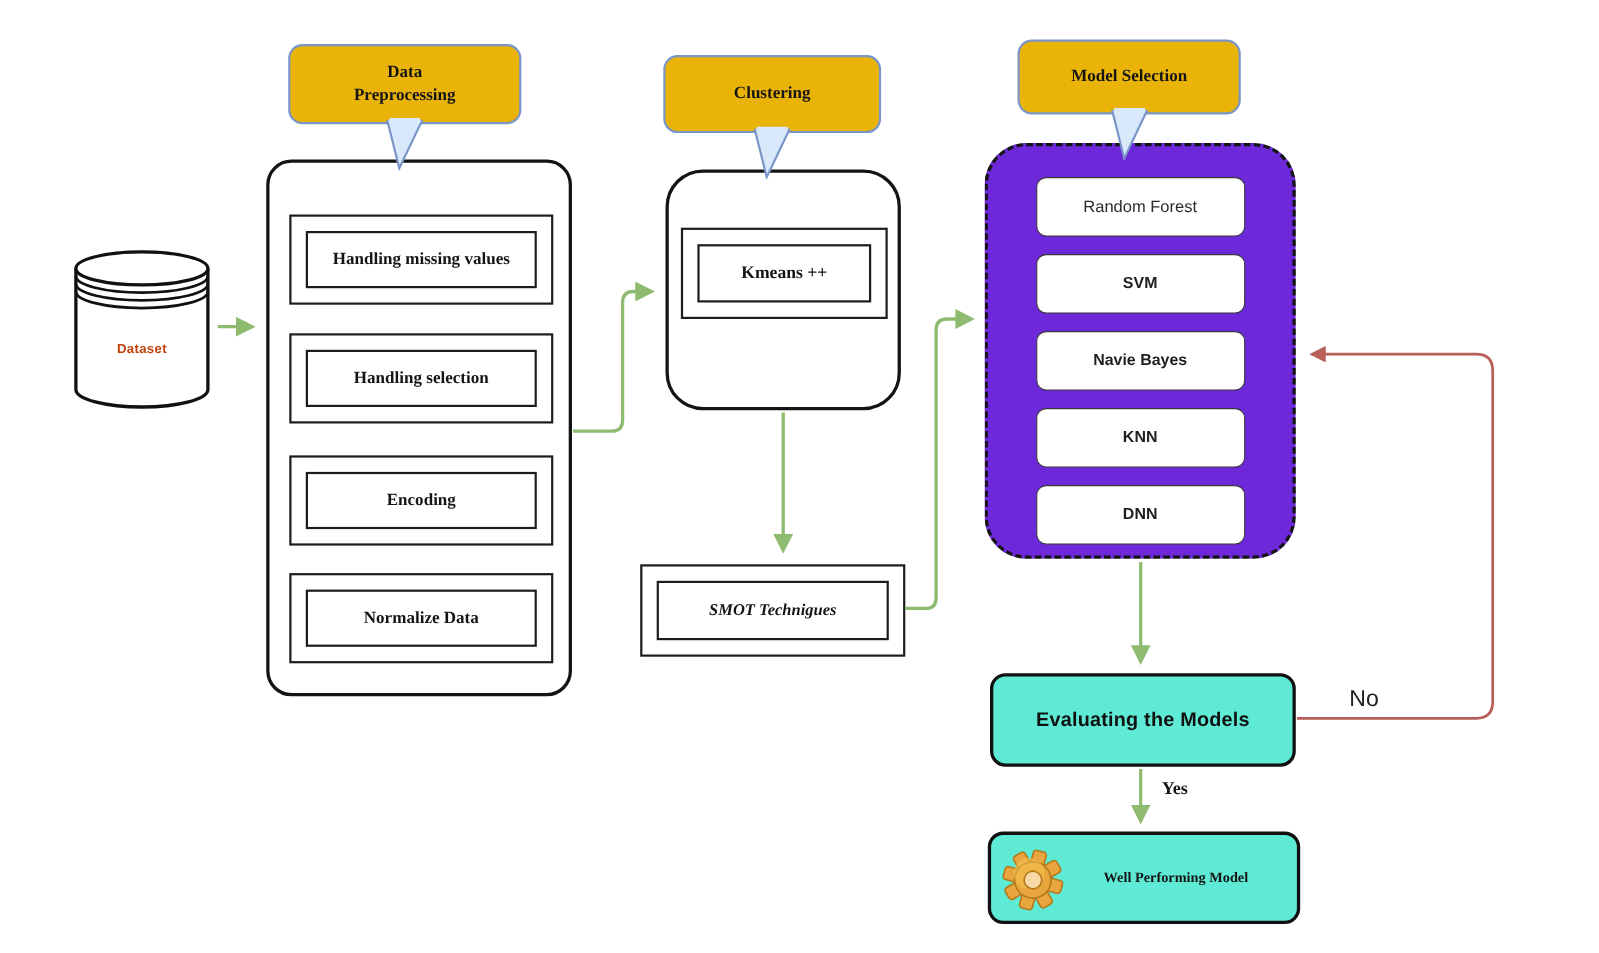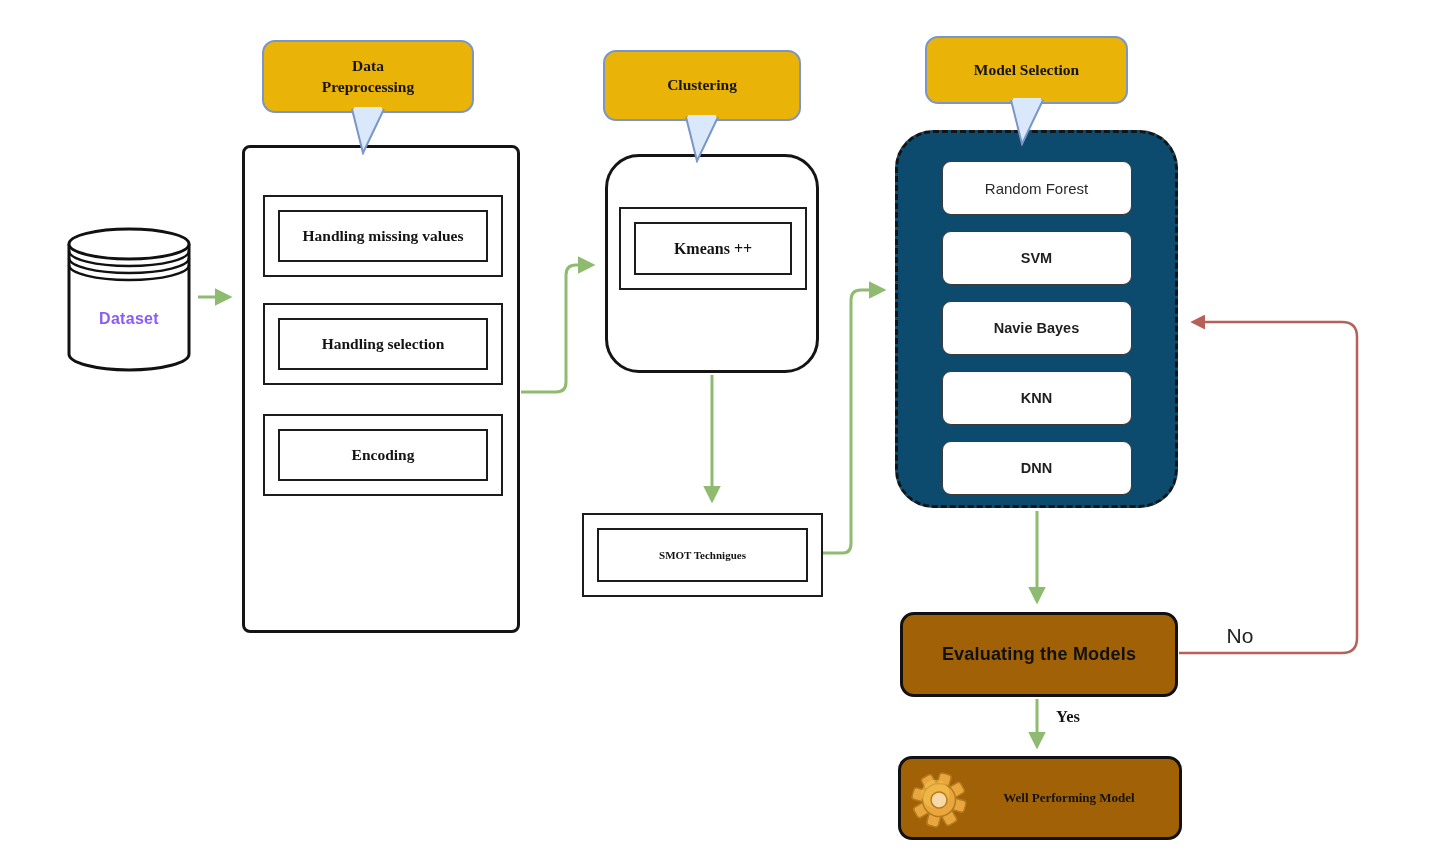--- a/index.html
+++ b/index.html
@@ -18,24 +18,24 @@
     display:flex; align-items:center; justify-content:center; text-align:center; z-index:4;
   }
   .callout-label {
     font-family:"Liberation Serif","DejaVu Serif",serif; font-weight:bold; font-size:15.5px;
     line-height:1.35; white-space:pre-line; color:#151515;
   }
   .callout svg.tail { position:absolute; left:50%; bottom:-44px; margin-left:-17px; }
 
   
   .round-container {
-    position:absolute; border:3px solid #141414; border-radius:8px; background:#fff; z-index:1;
+    position:absolute; border:3px solid #141414; border-radius:23px; background:#fff; z-index:1;
   }
   .dashed-container {
-    position:absolute; border:3px dashed #141414; border-radius:38px; background:#0c4a6e; z-index:1;
+    position:absolute; border:3px dashed #141414; border-radius:38px; background:#6d28d9; z-index:1;
     display:flex; flex-direction:column; align-items:center; gap:16px; padding-top:28px;
   }
 
   
   .double-box {
     position:absolute; border:2px solid #1c1c1c; background:#fff; padding:13px; z-index:2;
   }
   .double-box .inner {
     border:2px solid #1c1c1c; width:100%; height:100%;
     display:flex; align-items:center; justify-content:center; text-align:center;
@@ -45,36 +45,36 @@
   
   .model-box {
     width:190px; height:54px; flex:0 0 54px; border:1.5px solid #3a3a3a; border-radius:9px; background:#fff;
     display:flex; align-items:center; justify-content:center;
     font-size:14.5px; font-weight:bold; color:#1f1f1f;
   }
   .model-box:first-child { font-weight:normal; font-size:15px; color:#2a2a2a; }
 
   
   .thick-box {
-    position:absolute; border:3px solid #111; border-radius:14px; background:#a16207; z-index:2;
+    position:absolute; border:3px solid #111; border-radius:14px; background:#5eead4; z-index:2;
     display:flex; align-items:center; justify-content:center; text-align:center;
   }
   .eval-label { font-weight:bold; font-size:18px; letter-spacing:.2px; color:#111; }
   .well-box { border-width:3.5px; }
   .well-label {
     font-family:"Liberation Serif","DejaVu Serif",serif; font-weight:bold; font-size:13px; color:#141414;
     margin-left:58px;
   }
   .gear-wrap { position:absolute; left:8px; top:11px; width:60px; height:60px; }
 
   
   .dataset { position:absolute; left:66px; top:226px; width:126px; height:148px; z-index:2; }
   .dataset-label {
     position:absolute; left:0; top:84px; width:100%; text-align:center;
-    font-weight:bold; font-size:16px; letter-spacing:.3px; color:#8b5cf6;
+    font-weight:bold; font-size:12px; letter-spacing:.3px; color:#c2410c;
   }
 
   
   .edge-label { position:absolute; z-index:5; }
   .no-label  { left:1218px; top:624px; width:44px; text-align:center; font-weight:normal; font-size:21px; color:#222; }
   .yes-label { left:1044px; top:707px; width:48px; text-align:center;
                font-family:"Liberation Serif","DejaVu Serif",serif; font-weight:bold; font-size:16.5px; color:#141414; }
 </style>
 </head>
 <body>
@@ -120,30 +120,33 @@
   <div class="round-container" style="left:242px; top:145px; width:278px; height:488px;">
     <div class="double-box" style="left:18px; top:47px; width:240px; height:82px;">
       <div class="inner">Handling missing values</div>
     </div>
     <div class="double-box" style="left:18px; top:155px; width:240px; height:82px;">
       <div class="inner">Handling selection</div>
     </div>
     <div class="double-box" style="left:18px; top:266px; width:240px; height:82px;">
       <div class="inner">Encoding</div>
     </div>
+    <div class="double-box" style="left:18px; top:373px; width:240px; height:82px;">
+      <div class="inner">Normalize Data</div>
+    </div>
   </div>
 
   <div class="round-container" style="left:605px; top:154px; width:214px; height:219px; border-radius:34px;">
     <div class="double-box" style="left:11px; top:50px; width:188px; height:83px;">
       <div class="inner" style="font-size:16px;">Kmeans ++</div>
     </div>
   </div>
 
   <div class="double-box" style="left:582px; top:513px; width:241px; height:84px;">
-    <div class="inner" style="font-size:11px;">SMOT Technigues</div>
+    <div class="inner" style="font-size:15px;font-style:italic;">SMOT Technigues</div>
   </div>
 
   <div class="dashed-container" style="left:895px; top:130px; width:283px; height:378px;">
     <div class="model-box">Random Forest</div>
     <div class="model-box">SVM</div>
     <div class="model-box">Navie Bayes</div>
     <div class="model-box">KNN</div>
     <div class="model-box">DNN</div>
   </div>
 

